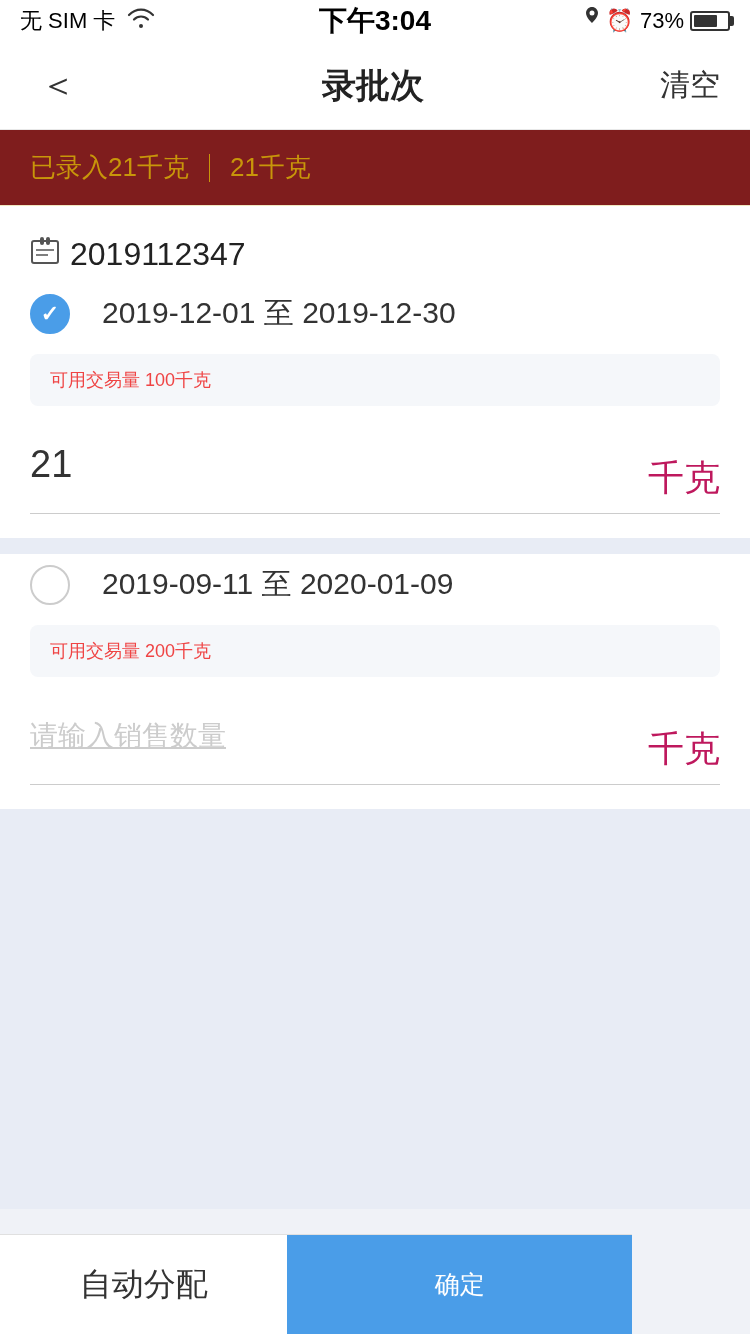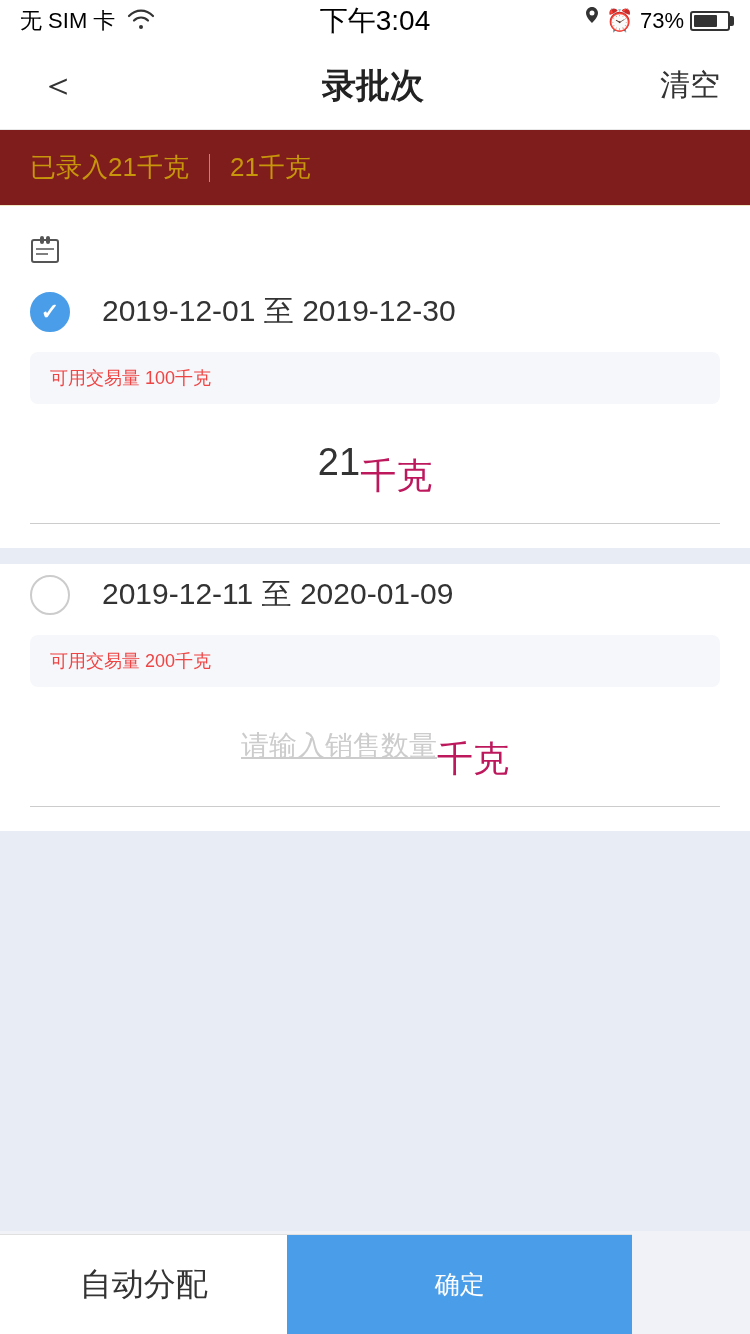--- a/index.html
+++ b/index.html
@@ -19,27 +19,26 @@
       background: #fff;
       display: flex;
       align-items: center;
       justify-content: space-between;
       padding: 0 20px;
       font-size: 24px;
       font-weight: 500;
     }
     .status-left {
       display: flex;
-      align-items: center;
       gap: 12px;
       font-size: 22px;
     }
     .status-center {
       font-size: 28px;
-      font-weight: 400;
+      font-weight: 700;
       position: absolute;
       left: 50%;
       transform: translateX(-50%);
     }
     .status-right {
       display: flex;
       align-items: center;
       gap: 6px;
       font-size: 22px;
     }
@@ -240,22 +239,22 @@
     }
 
     
     .amount-section {
       background: #fff;
       padding: 0 30px 24px 30px;
     }
     .amount-inner {
       display: flex;
       align-items: center;
-      justify-content: center;
-      padding-bottom: 22px;
+      justify-content: space-between;
+      padding-bottom: 10px;
       border-bottom: 1px solid #ccc;
     }
     .amount-val {
       font-size: 38px;
       color: #333;
       font-weight: 500;
     }
 
     .amount-placeholder-text {
       font-size: 28px;
@@ -308,20 +307,21 @@
   <div class="batch-header">
     <span class="batch-icon">
       <svg width="30" height="28" viewBox="0 0 30 28" fill="none">
         <rect x="2" y="4" width="26" height="22" rx="2" stroke="#555" stroke-width="2" fill="none"></rect>
         <rect x="10" y="0" width="4" height="8" rx="2" fill="#555"></rect>
         <rect x="16" y="0" width="4" height="8" rx="2" fill="#555"></rect>
         <line x1="6" y1="13" x2="24" y2="13" stroke="#555" stroke-width="1.5"></line>
         <line x1="6" y1="18" x2="18" y2="18" stroke="#555" stroke-width="1.5"></line>
       </svg>
     </span>
+    <span class="batch-id">2019112347</span>
   </div>
   <div class="batch-date-row">
     <div class="radio-circle selected"></div>
     <span class="batch-date">2019-12-01 至 2019-12-30</span>
   </div>
   <div class="batch-quantity-row">
     <span class="batch-quantity-text">可用交易量 100千克</span>
   </div>
 
   <div class="amount-section">
@@ -330,21 +330,21 @@
       <span class="amount-unit">千克</span>
     </div>
   </div>
 </div>
 
 <div class="section-separator"></div>
 
 <div class="batch-card">
   <div class="batch-date-row">
     <div class="radio-circle"></div>
-    <span class="batch-date">2019-12-11 至 2020-01-09</span>
+    <span class="batch-date">2019-09-11 至 2020-01-09</span>
   </div>
   <div class="batch-quantity-row">
     <span class="batch-quantity-text">可用交易量 200千克</span>
   </div>
 
   <div class="amount-section">
     <div class="amount-inner">
       <span class="amount-placeholder-text">请输入销售数量</span>
       <span class="amount-unit">千克</span>
     </div>

